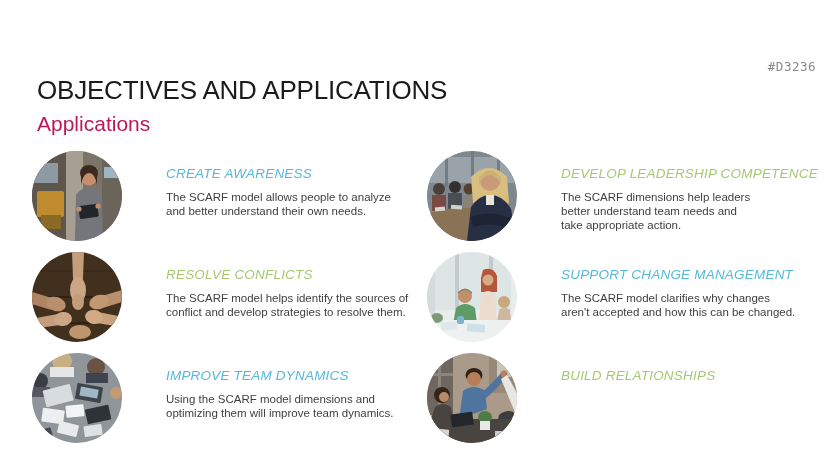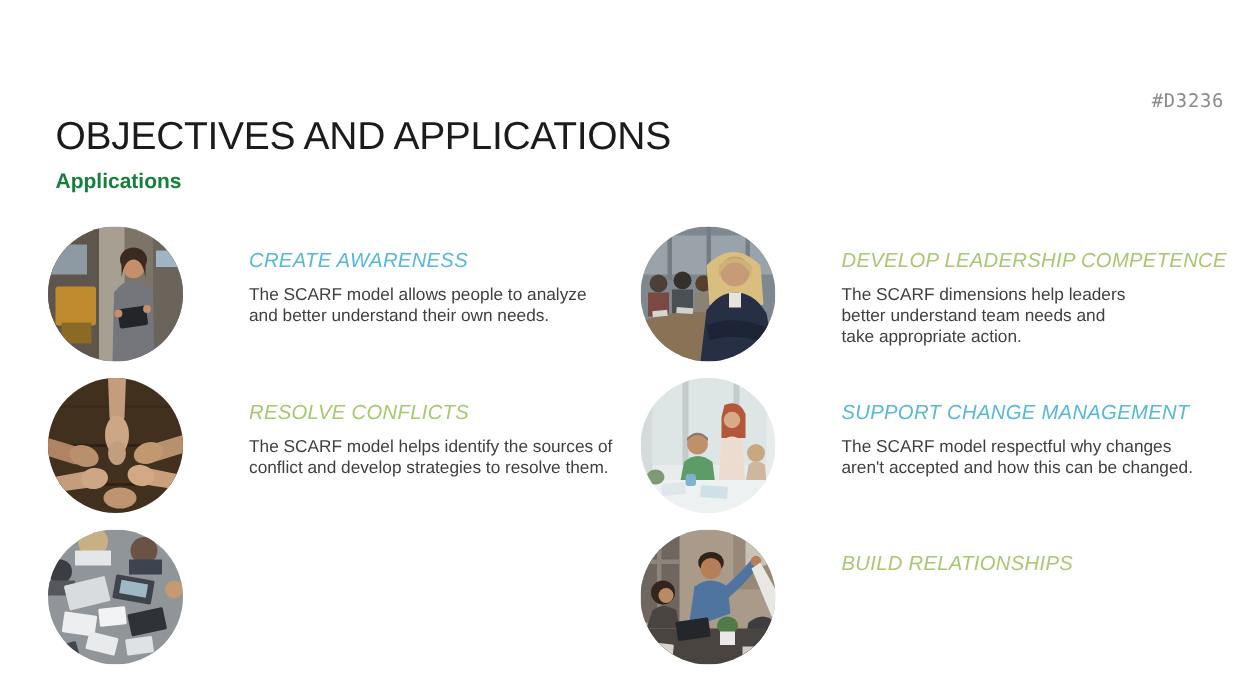--- a/index.html
+++ b/index.html
@@ -14,21 +14,21 @@
     position:absolute; top:11px; right:13px;
     font-family:"DejaVu Sans Mono", monospace;
     font-size:12.5px; color:#8a8a8a; letter-spacing:0.5px;
   }
   .page-title {
     position:absolute; left:37px; top:27px;
     font-size:26px; font-weight:400; color:#1b1b1b; letter-spacing:-0.2px;
   }
   .page-subtitle {
     position:absolute; left:37px; top:64px;
-    font-size:14px; font-weight:700; color:#15803d;
+    font-size:21px; font-weight:400; color:#be185d;
   }
   .items-grid {
     position:absolute; left:32px; top:103px;
     display:grid; grid-template-columns:395px 404px; grid-auto-rows:101px;
   }
   .item { display:flex; align-items:flex-start; gap:44px; }
   .photo {
     flex:0 0 90px; width:90px; height:90px; border-radius:50%;
     overflow:hidden; position:relative;
   }
@@ -159,21 +159,21 @@
           <path d="M70 70 L72 58 Q77 53 83 58 L84 70 Z" fill="#cdb79e"></path>
           <rect x="0" y="68" width="90" height="22" fill="#eef1f2"></rect>
           <rect x="14" y="70" width="16" height="8" rx="1" fill="#dfe7ea" transform="rotate(-5 22 74)"></rect>
           <rect x="40" y="72" width="18" height="8" rx="1" fill="#cfe0e6" transform="rotate(4 49 76)"></rect>
           <rect x="30" y="64" width="7" height="8" rx="2" fill="#7fb3c9"></rect>
           <ellipse cx="10" cy="66" rx="6" ry="5" fill="#7c9b74"></ellipse>
         </svg>
       </div>
       <div class="item-text">
         <div class="item-heading" style="color: rgb(86, 184, 218);">SUPPORT CHANGE MANAGEMENT</div>
-        <div class="item-body">The SCARF model respectful why changes
+        <div class="item-body">The SCARF model clarifies why changes
 aren't accepted and how this can be changed.</div>
       </div>
     </div>
 
     <div class="item">
       <div class="photo">
         <svg viewBox="0 0 90 90">
           <rect width="90" height="90" fill="#8f9598"></rect>
           <circle cx="30" cy="8" r="10" fill="#c8b084"></circle>
           <rect x="18" y="14" width="24" height="10" fill="#e4e6e8"></rect>
@@ -185,20 +185,25 @@
           <rect x="44" y="32" width="26" height="16" rx="1" fill="#3e4449" transform="rotate(10 57 40)"></rect>
           <rect x="48" y="35" width="18" height="9" fill="#9fb8c6" transform="rotate(10 57 40)"></rect>
           <rect x="10" y="56" width="22" height="14" rx="1" fill="#eceeef" transform="rotate(8 21 63)"></rect>
           <rect x="34" y="52" width="18" height="12" rx="1" fill="#f2f3f4" transform="rotate(-6 43 58)"></rect>
           <rect x="54" y="54" width="24" height="15" rx="1" fill="#2f3338" transform="rotate(-12 66 61)"></rect>
           <rect x="26" y="70" width="20" height="12" rx="1" fill="#e8eaeb" transform="rotate(14 36 76)"></rect>
           <rect x="52" y="72" width="18" height="11" rx="1" fill="#dfe2e4" transform="rotate(-8 61 77)"></rect>
           <rect x="6" y="76" width="14" height="10" rx="1" fill="#43474d" transform="rotate(-16 13 81)"></rect>
           <circle cx="84" cy="40" r="6" fill="#c49a74"></circle>
         </svg>
+      </div>
+      <div class="item-text">
+        <div class="item-heading" style="color: rgb(86, 184, 218);">IMPROVE TEAM DYNAMICS</div>
+        <div class="item-body">Using the SCARF model dimensions and
+optimizing them will improve team dynamics.</div>
       </div>
     </div>
 
     <div class="item">
       <div class="photo">
         <svg viewBox="0 0 90 90">
           <rect width="90" height="90" fill="#a99a8a"></rect>
           <rect x="0" y="0" width="26" height="62" fill="#6f675f"></rect>
           <rect x="11" y="0" width="3" height="62" fill="#8d857b"></rect>
           <rect x="0" y="20" width="26" height="3" fill="#8d857b"></rect>

